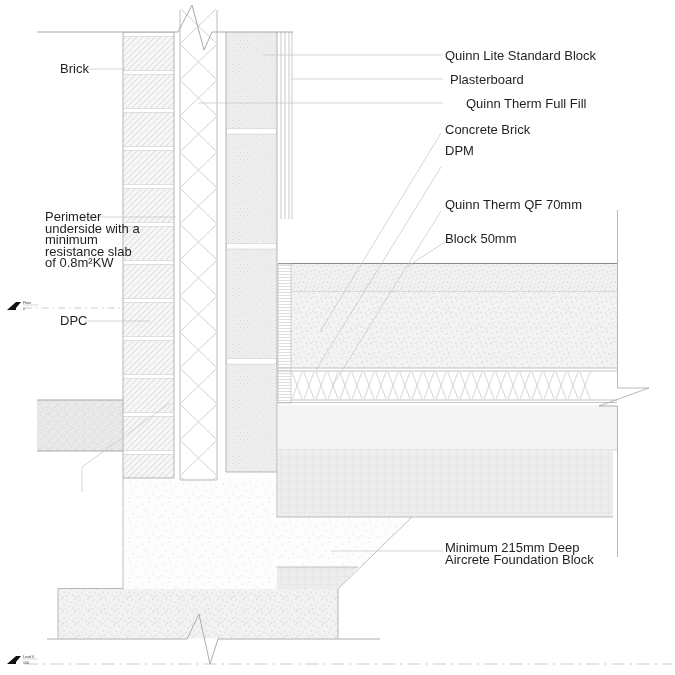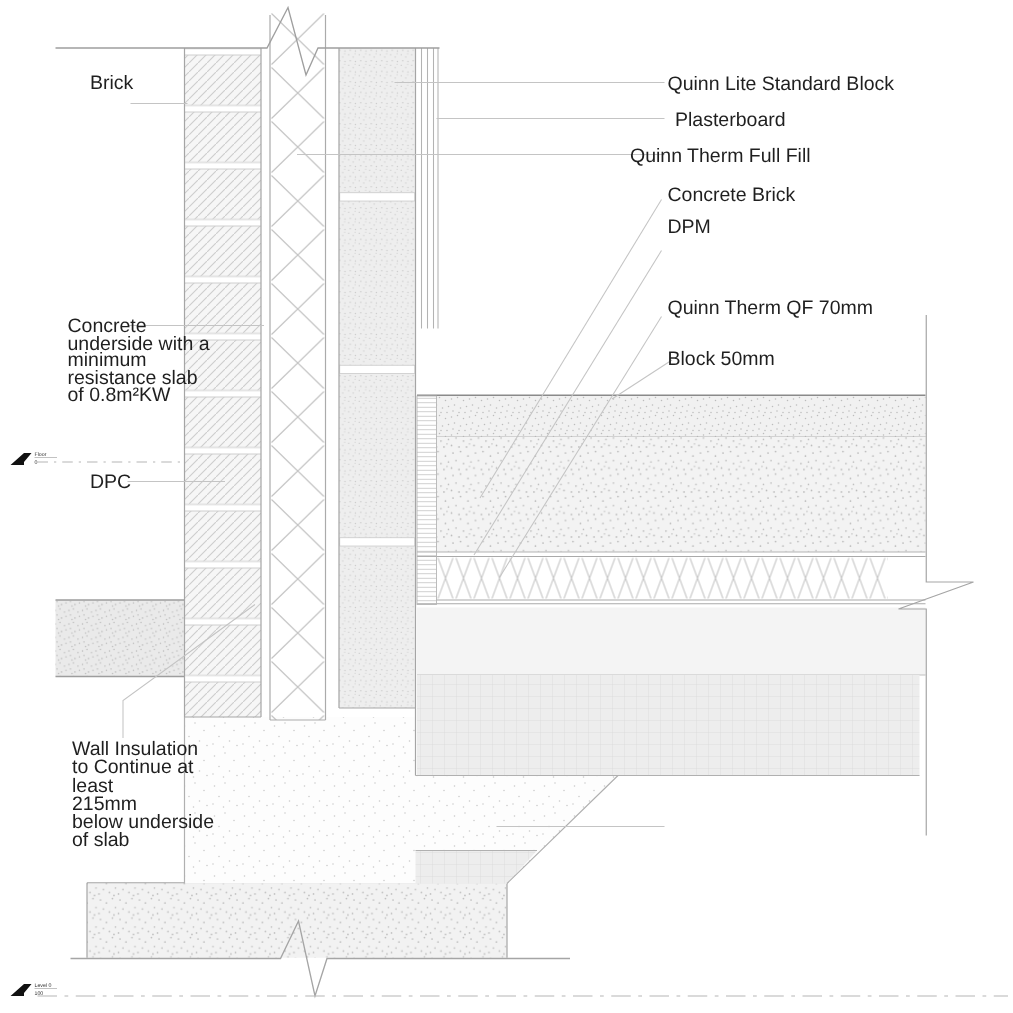--- a/index.html
+++ b/index.html
@@ -195,57 +195,53 @@
     <text x="23" y="309.5" font-size="3.5" fill="#333333">0</text>
   </g>
   <g>
     <path d="M7,664 L16,656 L16,664 Z M16,656 L21,656 L16,662 Z" fill="#111111"></path>
     <text x="23" y="658" font-size="3.5" fill="#333333">Level 0</text>
     <path d="M23,659 H38" stroke="#999999" stroke-width="0.4"></path>
     <text x="23" y="663.5" font-size="3.5" fill="#333333">100</text>
   </g>
 </svg>
 
-<div class="lbl" style="left:60px;top:49px">
+<div class="lbl" style="left:60px;top:63px">
   <div>Brick</div>
 </div>
 <div class="lbl" style="left:45px;top:211px">
-  <div>Concrete</div>
+  <div>Perimeter</div>
   <div>underside with a</div>
   <div>minimum</div>
   <div>resistance slab</div>
   <div>of 0.8m²KW</div>
 </div>
 <div class="lbl" style="left:60px;top:315px">
   <div>DPC</div>
 </div>
-<div class="lbl" style="left:48px;top:493px;line-height:12.3px">
-  <div>Wall Insulation</div>
-  <div>to Continue at</div>
-  <div>least</div>
-  <div>215mm</div>
-  <div>below underside</div>
-  <div>of slab</div>
-</div>
 
 <div class="lbl" style="left:445px;top:50px">
   <div>Quinn Lite Standard Block</div>
 </div>
 <div class="lbl" style="left:450px;top:74px">
   <div>Plasterboard</div>
 </div>
-<div class="lbl" style="left:420px;top:98px">
+<div class="lbl" style="left:466px;top:98px">
   <div>Quinn Therm Full Fill</div>
 </div>
 <div class="lbl" style="left:445px;top:124px">
   <div>Concrete Brick</div>
 </div>
 <div class="lbl" style="left:445px;top:145px">
   <div>DPM</div>
 </div>
 <div class="lbl" style="left:445px;top:199px">
   <div>Quinn Therm QF 70mm</div>
 </div>
 <div class="lbl" style="left:445px;top:233px">
   <div>Block 50mm</div>
 </div>
+<div class="lbl" style="left:445px;top:542px;line-height:12px">
+  <div>Minimum 215mm Deep</div>
+  <div>Aircrete Foundation Block</div>
+</div>
 
 </div>
 
 </body></html>

